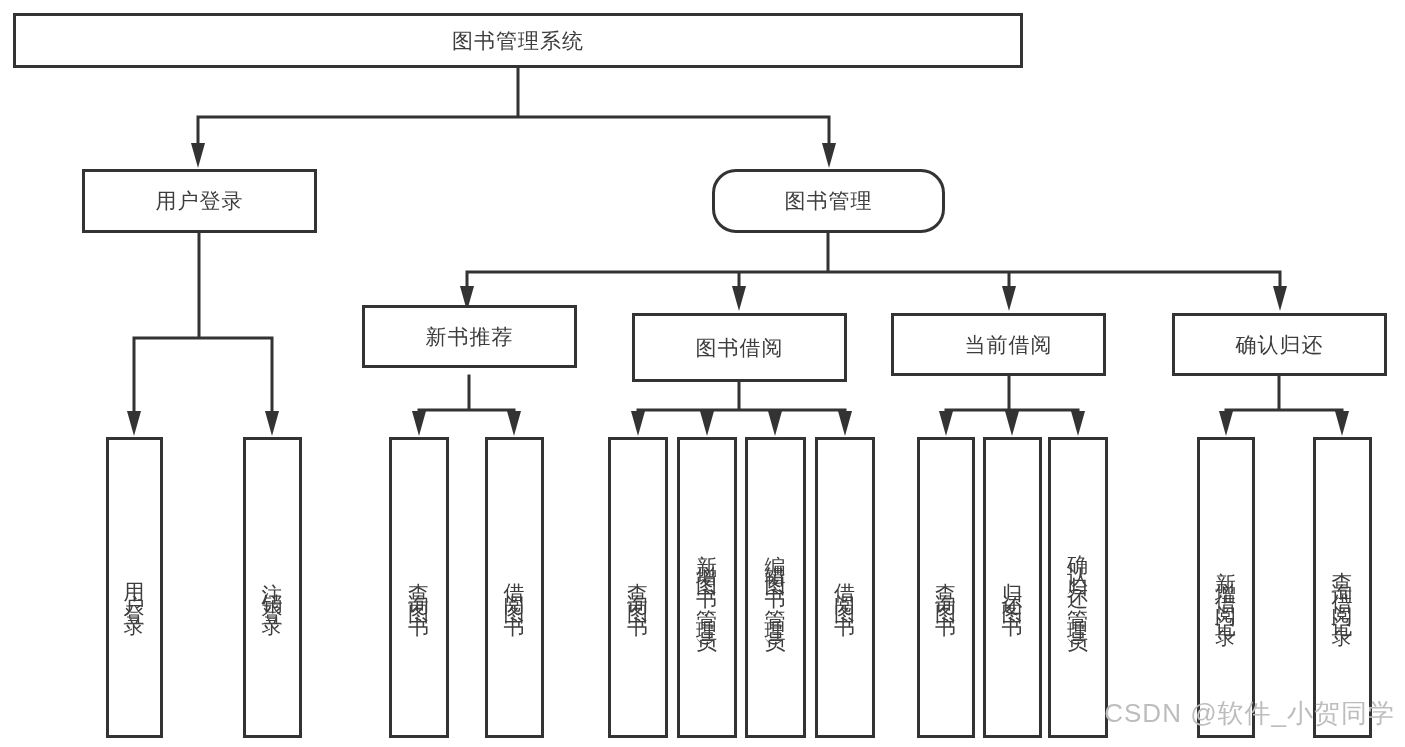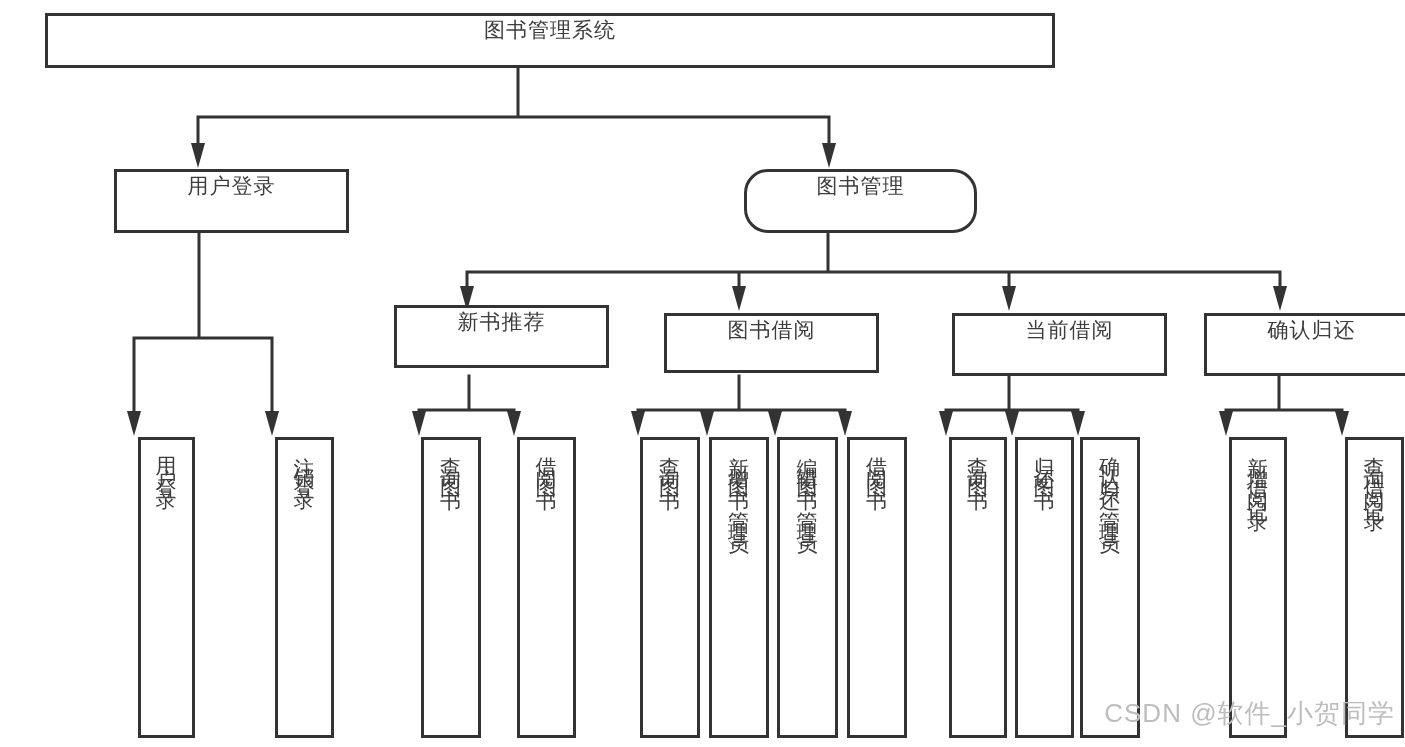--- a/index.html
+++ b/index.html
@@ -23,24 +23,23 @@
     left: 0; top: 0;
     width: 1405px; height: 747px;
     color: var(--line);
     z-index: 1;
   }
   .box {
     position: absolute;
     border: 3px solid var(--line);
     background: var(--background);
     display: flex;
-    align-items: flex-start;
+    align-items: center;
     justify-content: center;
     z-index: 2;
-    margin-left: 32px;
   }
   .hlabel {
     font-size: 21px;
     color: var(--text);
     letter-spacing: 1px;
     white-space: nowrap;
   }
   .vlabel {
     writing-mode: vertical-rl;
     font-size: 21px;
@@ -112,24 +111,24 @@
   <div class="box" style="left:82px; top:169px; width:235px; height:64px;">
     <span class="hlabel">用户登录</span>
   </div>
   <div class="box" style="left:712px; top:169px; width:233px; height:64px;border-radius:24px;">
     <span class="hlabel">图书管理</span>
   </div>
 
   <div class="box" style="left:362px; top:305px; width:215px; height:63px;">
     <span class="hlabel">新书推荐</span>
   </div>
-  <div class="box" style="left:632px; top:313px; width:215px; height:60px;">
+  <div class="box" style="left:632px; top:313px; width:215px; height:69px;">
     <span class="hlabel">图书借阅</span>
   </div>
-  <div class="box" style="left:920px; top:313px; width:215px; height:63px;padding-left:20px;">
+  <div class="box" style="left:891px; top:313px; width:215px; height:63px;padding-left:20px;">
     <span class="hlabel">当前借阅</span>
   </div>
   <div class="box" style="left:1172px; top:313px; width:215px; height:63px;">
     <span class="hlabel">确认归还</span>
   </div>
 
   <div class="box" style="left:106px; top:437px; width:57px; height:301px;">
     <span class="vlabel">用户登录</span>
   </div>
   <div class="box" style="left:243px; top:437px; width:59px; height:301px;">

